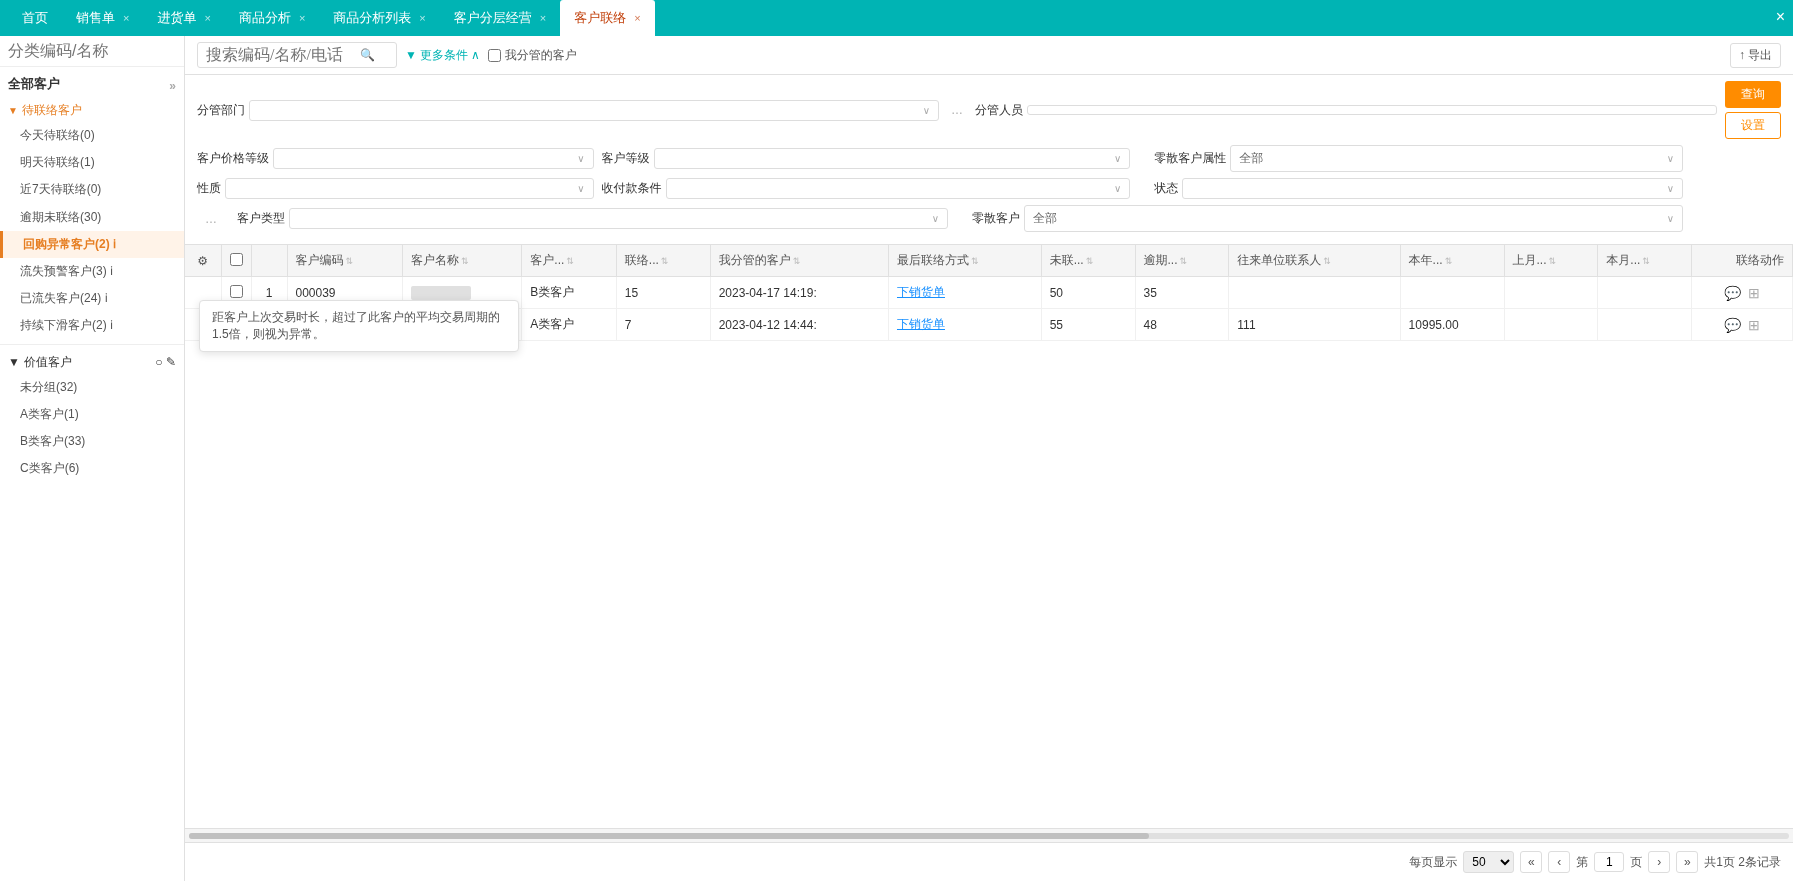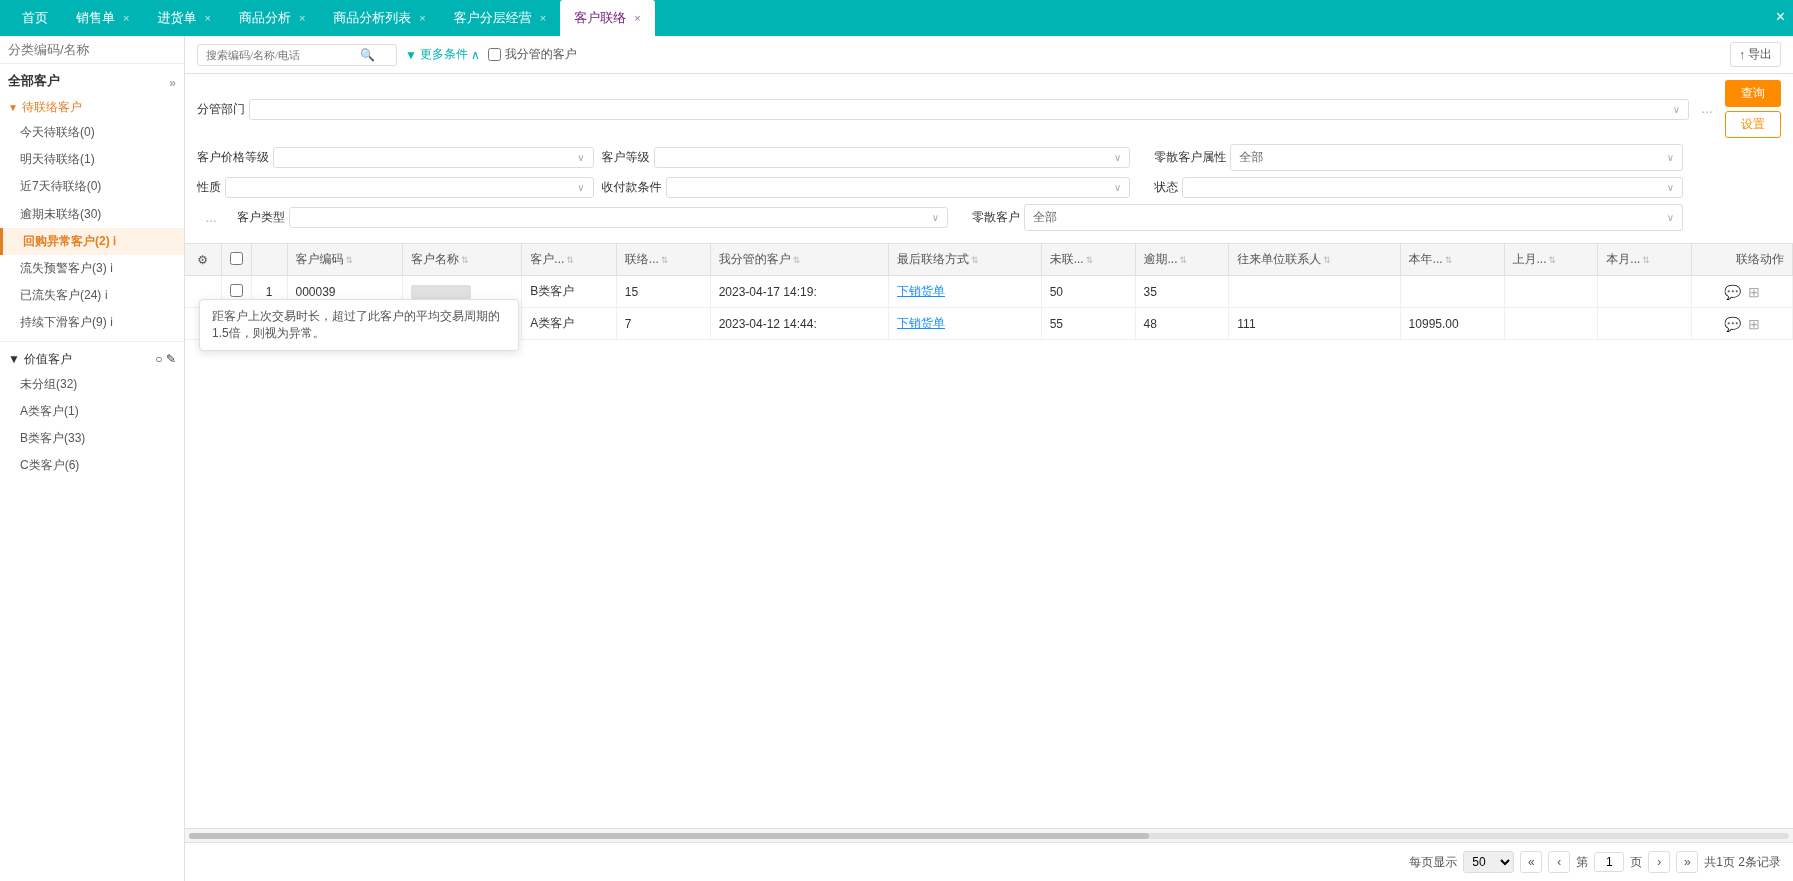--- a/index.html
+++ b/index.html
@@ -8,40 +8,40 @@
     
     .top-nav {
       display: flex; background: #00b4b4; height: 36px; padding: 0 8px;
       position: relative;
     }
     .top-nav-item {
       color: #fff; padding: 0 14px; height: 36px; line-height: 36px; cursor: pointer;
       font-size: 13px; white-space: nowrap; display: flex; align-items: center; gap: 4px;
     }
     .top-nav-item.active {
-      background: #fff; color: #701a75; border-radius: 3px 3px 0 0;
+      background: #fff; color: #c2410c; border-radius: 3px 3px 0 0;
     }
     .top-nav-item .close-x { font-size: 11px; margin-left: 4px; opacity: 0.7; }
     .top-nav-close-btn {
       position: absolute; right: 8px; top: 8px; color: #fff; cursor: pointer; font-size: 16px;
     }
 
     
     .main-layout { display: flex; height: calc(100vh - 36px); }
 
     
     .sidebar {
       width: 185px; background: #fff; border-right: 1px solid #e0e0e0;
       display: flex; flex-direction: column; overflow: hidden; flex-shrink: 0;
     }
     .sidebar-search {
       display: flex; align-items: center; padding: 6px 8px; border-bottom: 1px solid #eee;
     }
     .sidebar-search input {
-      flex: 1; border: none; outline: none; font-size: 13px; color: #666;
+      flex: 1; border: none; outline: none; font-size: 16px; color: #666;
     }
     .sidebar-search .search-icon { color: #aaa; cursor: pointer; }
 
     .sidebar-content { flex: 1; overflow-y: auto; }
     .sidebar-header {
       display: flex; align-items: flex-end; padding: 8px 8px 4px 8px; font-weight: bold;
       font-size: 13px; color: #333; justify-content: space-between;
     }
     .sidebar-header .collapse-btn { color: #aaa; cursor: pointer; font-size: 12px; }
 
@@ -70,21 +70,21 @@
 
     
     .filter-bar {
       background: #fff; border-bottom: 1px solid #e0e0e0; padding: 6px 12px;
       display: flex; align-items: center; gap: 8px; flex-shrink: 0;
     }
     .filter-search {
       display: flex; align-items: center; border: 1px solid #ddd; border-radius: 3px;
       padding: 3px 8px; gap: 4px; min-width: 200px;
     }
-    .filter-search input { border: none; outline: none; font-size: 11px; color: #666; width: 150px; font-family: Liberation Serif, serif; }
+    .filter-search input { border: none; outline: none; font-size: 16px; color: #666; width: 150px; font-family: Liberation Serif, serif; }
     .filter-search .icon { color: #aaa; }
 
     .filter-more {
       display: flex; align-items: center; gap: 3px; color: #00b4b4; cursor: pointer; font-size: 12px;
     }
     .filter-checkbox { display: flex; align-items: center; gap: 4px; font-size: 12px; color: #555; }
     .export-btn {
       margin-left: auto; display: flex; align-items: center; gap: 3px; color: #555; cursor: pointer;
       font-size: 12px; border: 1px solid #ddd; padding: 3px 8px; border-radius: 3px;
     }
@@ -257,21 +257,21 @@
       </div>
       <div class="sidebar-item">
         <span>流失预警客户(3)</span>
         <span> ℹ</span>
       </div>
       <div class="sidebar-item">
         <span>已流失客户(24)</span>
         <span> ℹ</span>
       </div>
       <div class="sidebar-item">
-        <span>持续下滑客户(9)</span>
+        <span>持续下滑客户(2)</span>
         <span> ℹ</span>
       </div>
       <div class="sidebar-divider"></div>
       <div class="sidebar-group2-title">
         <div class="sidebar-group2-left">
           <span>▼</span>
           <span>价值客户</span>
         </div>
         <div>
           <span>○</span>
@@ -318,20 +318,26 @@
     <div class="adv-filter">
 
       <div class="adv-filter-row">
         <div class="filter-field-wrap" style="flex:2">
           <span class="filter-field-label">分管部门</span>
           <div class="filter-field">
             <span class="arrow">∨</span>
           </div>
         </div>
         <span class="filter-ellipsis">…</span>
+        <div class="filter-field-wrap" style="flex:2">
+          <span class="filter-field-label">分管人员</span>
+          <div class="filter-field">
+            <span class="arrow"></span>
+          </div>
+        </div>
         <div class="filter-actions">
           <button class="query-btn">查询</button>
           <button class="setting-btn">设置</button>
         </div>
       </div>
 
       <div class="adv-filter-row">
         <div class="filter-field-wrap" style="flex:1.5">
           <span class="filter-field-label">客户价格等级</span>
           <div class="filter-field">

